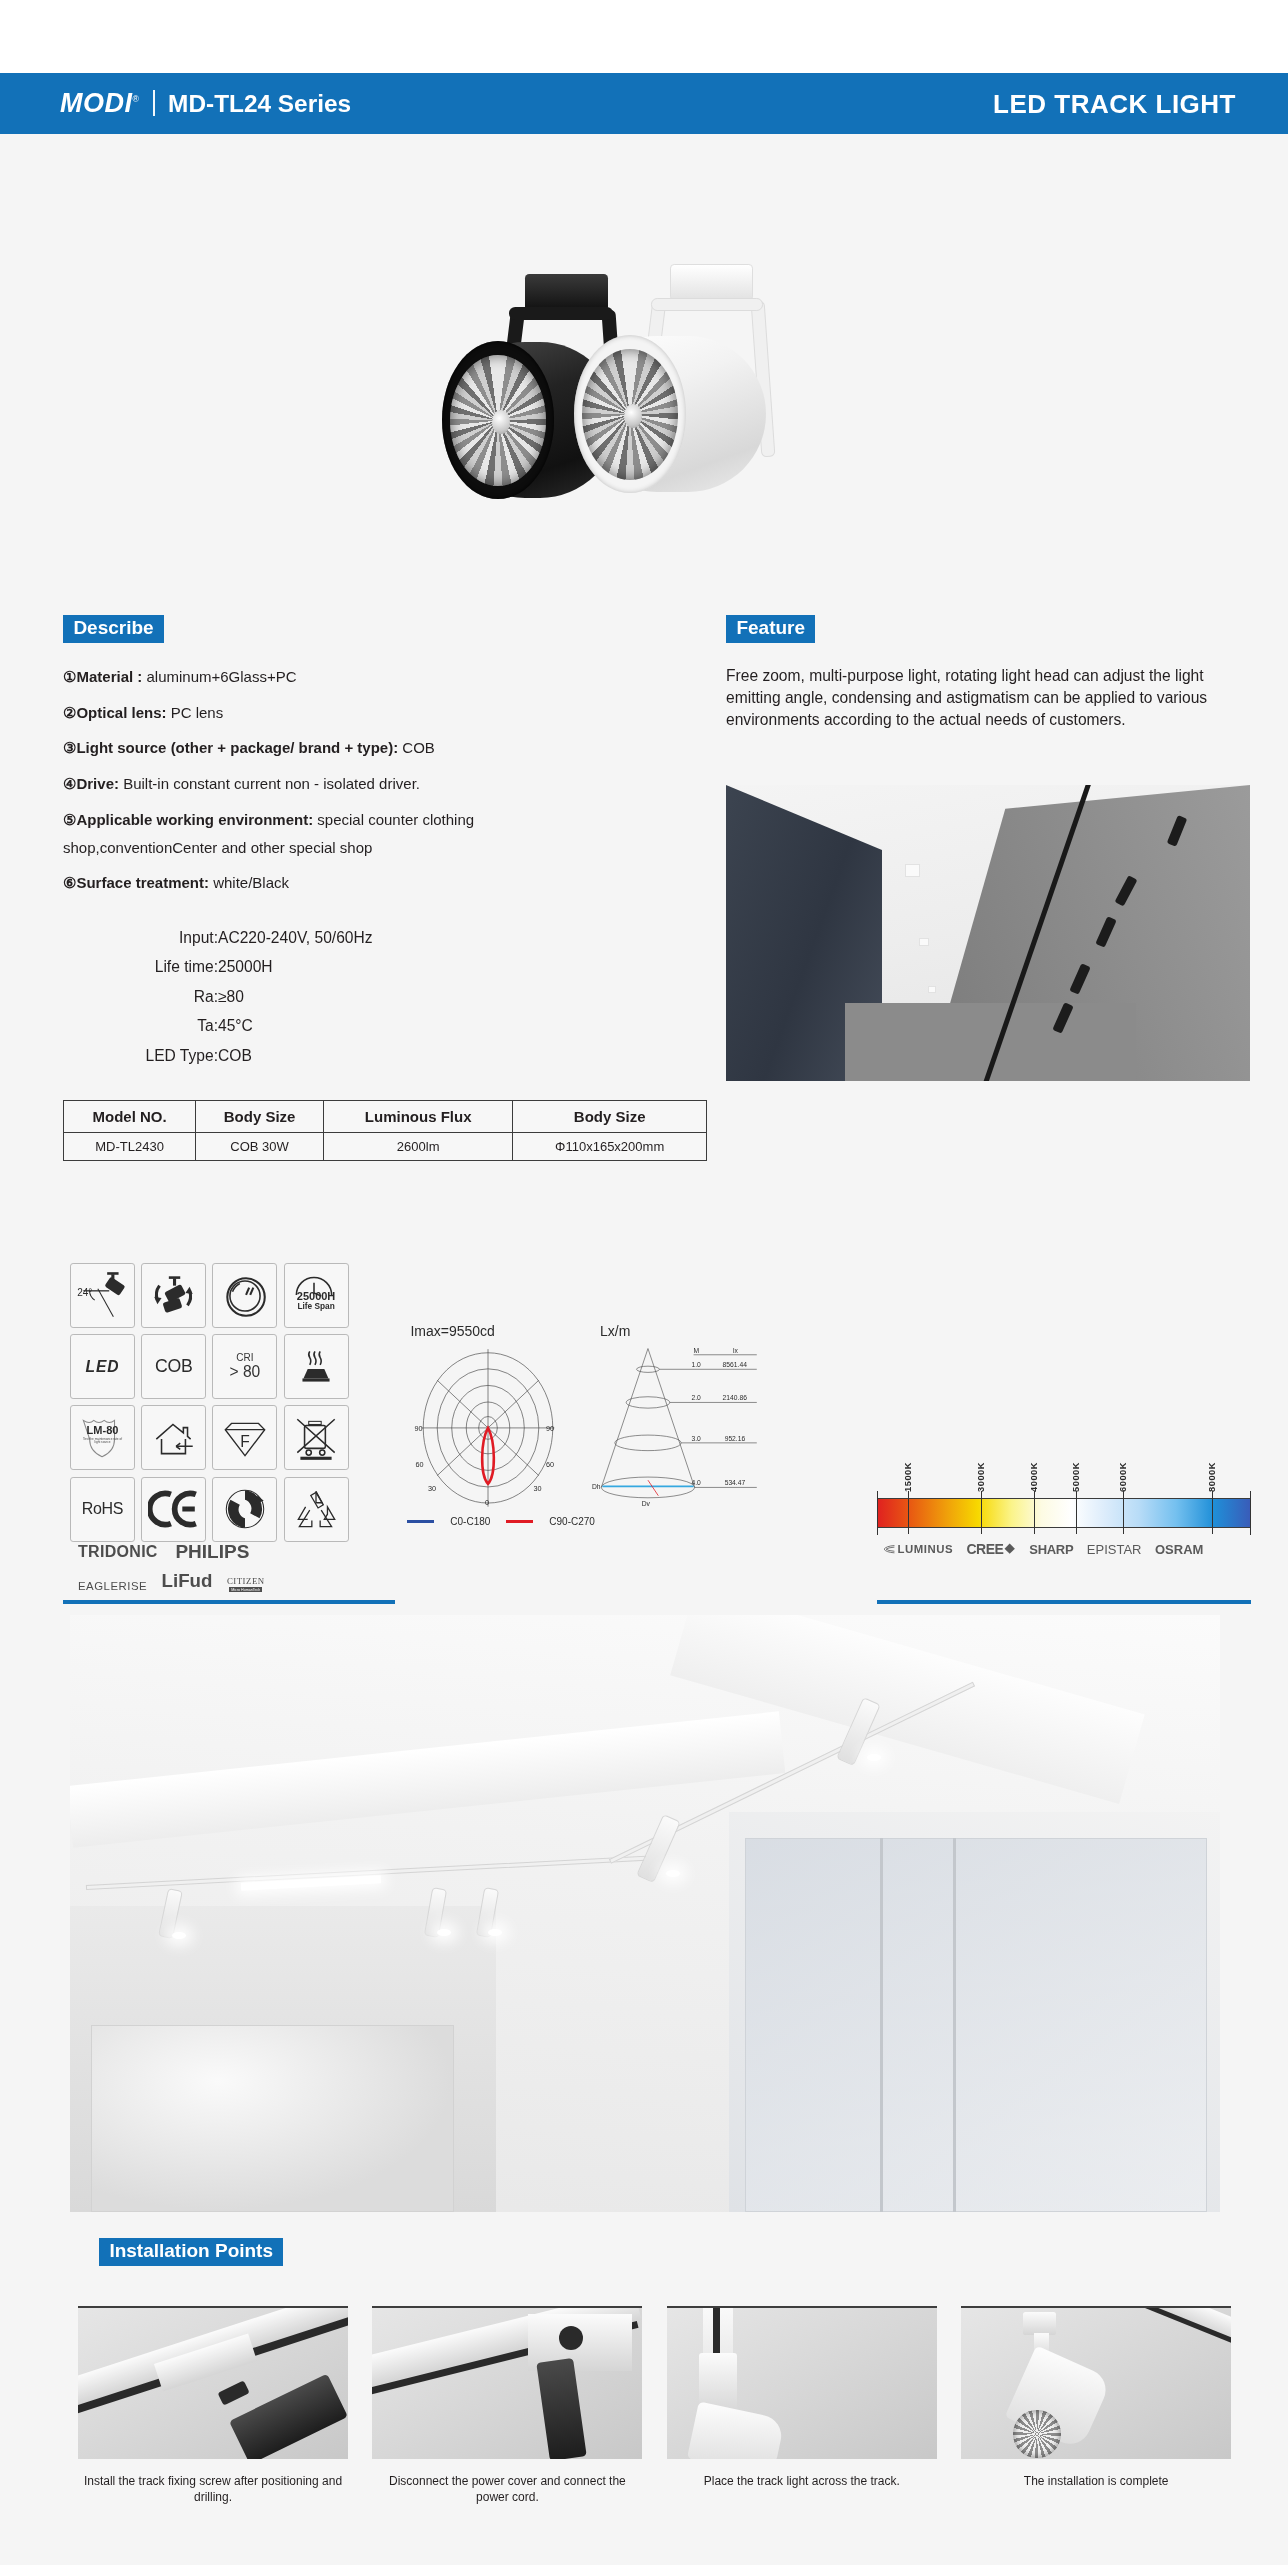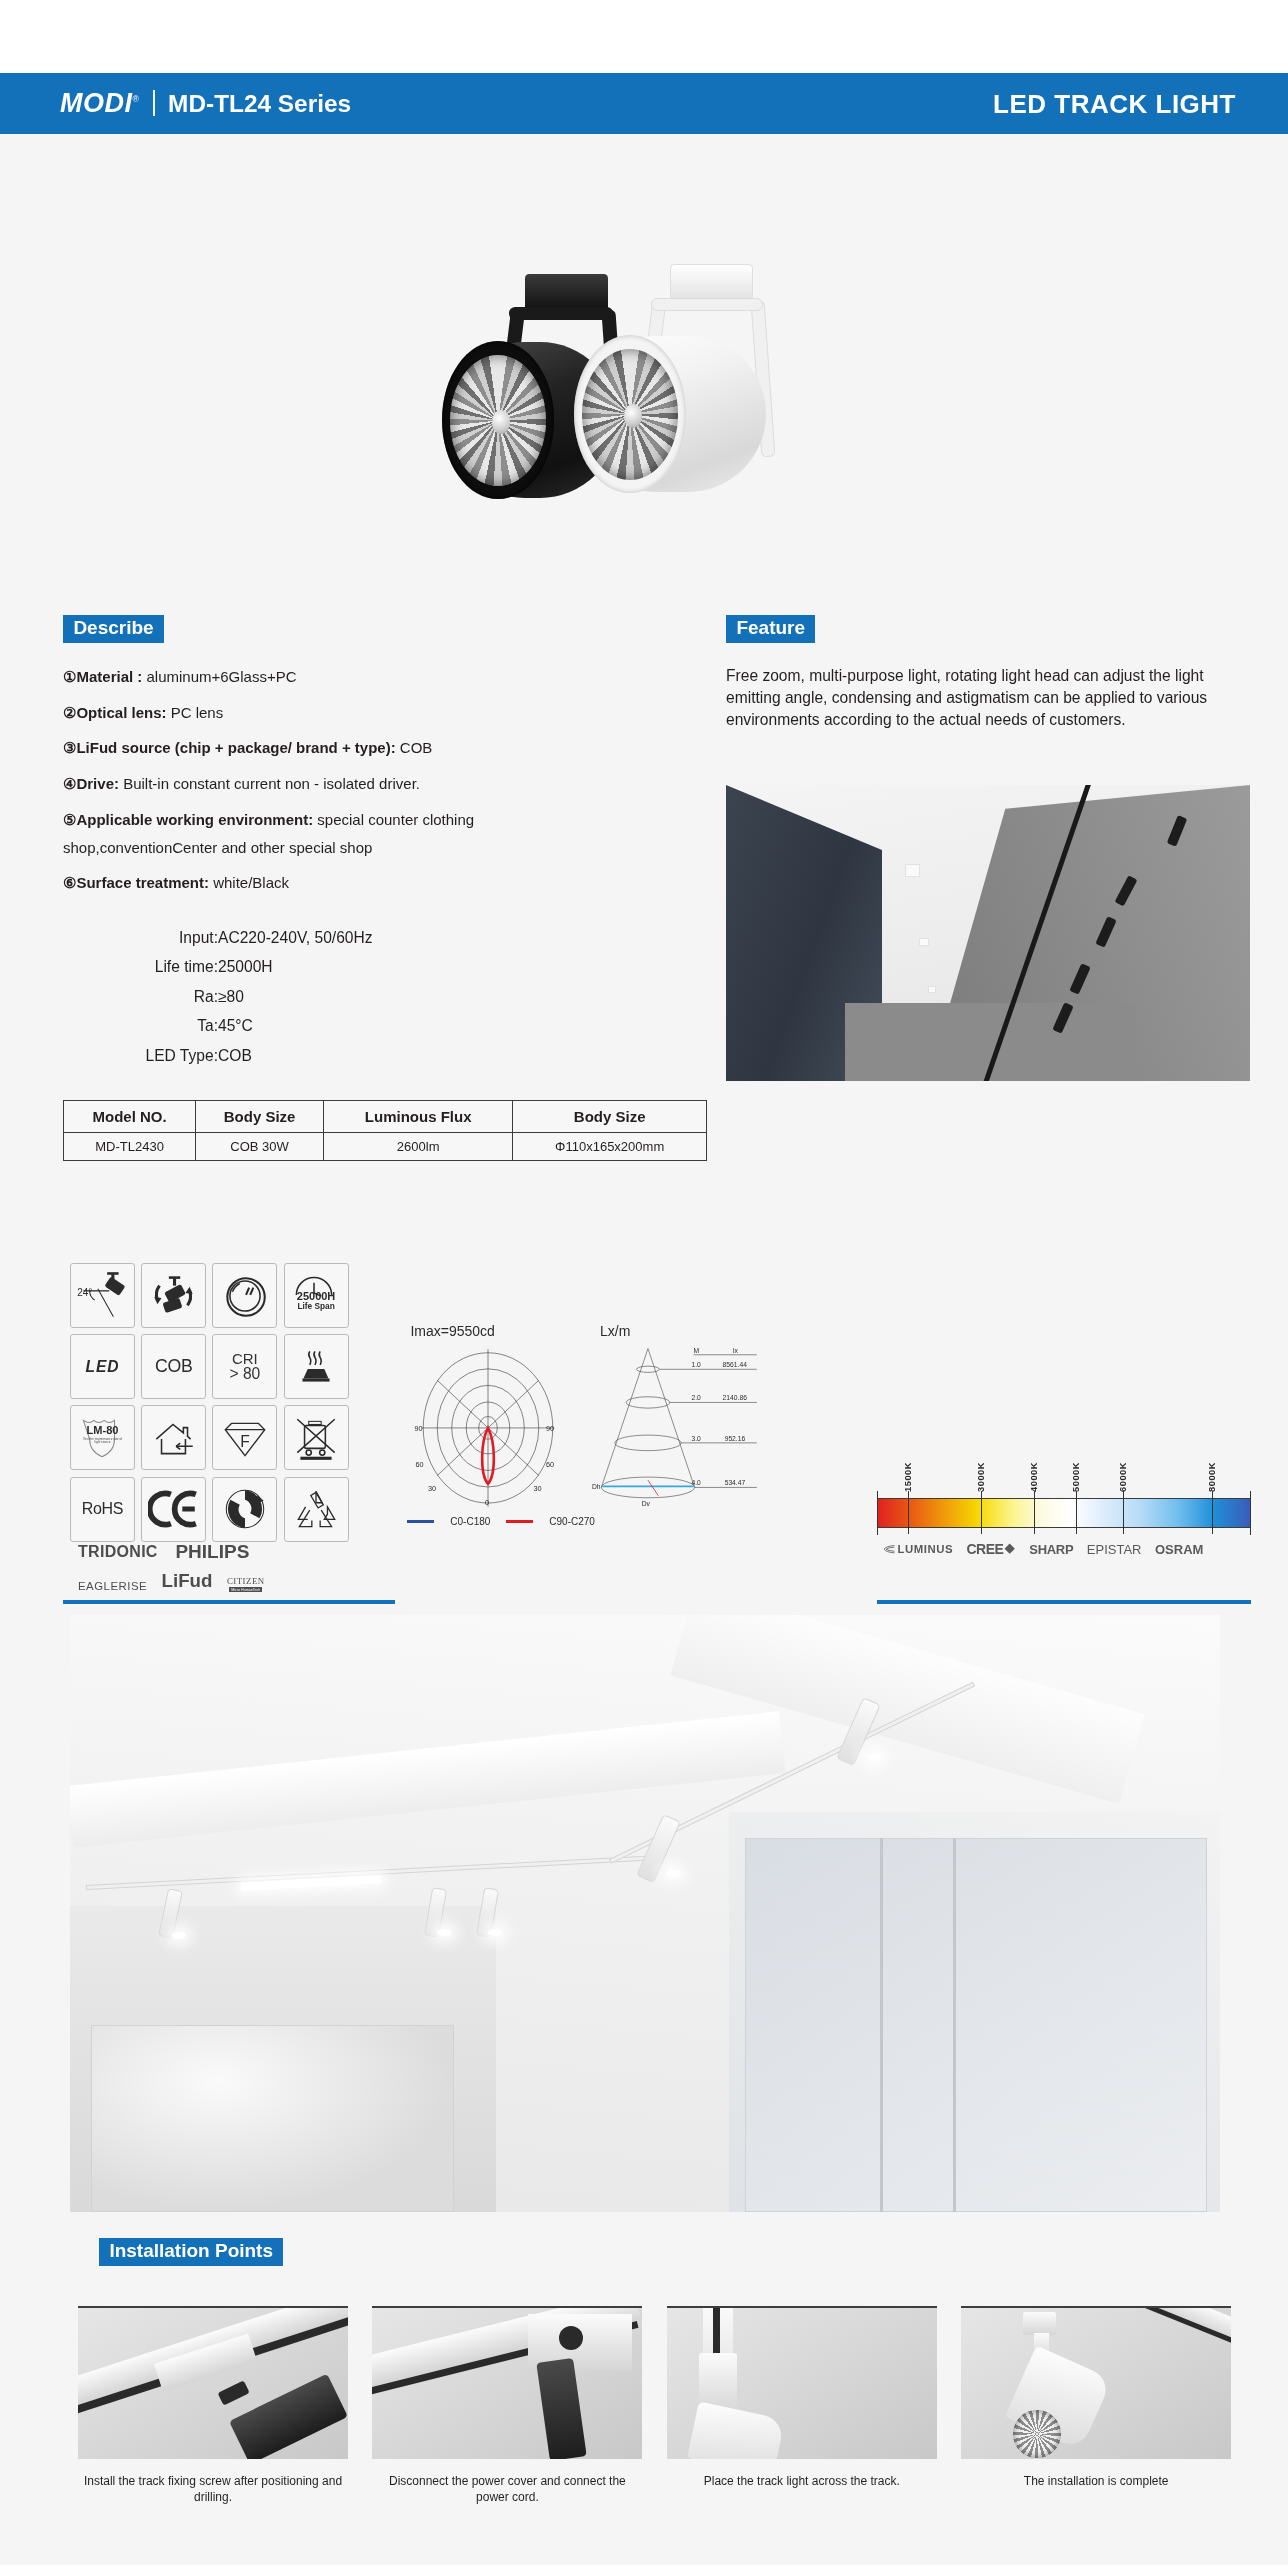--- a/index.html
+++ b/index.html
@@ -150,21 +150,21 @@
     display:grid; grid-template-columns:repeat(4,65px); grid-template-rows:repeat(4,65px);
     gap:6.2px;
   }
   .icon-cell {
     border:0.5px solid #b9b9b9; border-radius:3.1px; background:#f7f7f7;
     display:flex; align-items:center; justify-content:center;
     position:relative; overflow:hidden;
   }
   .icon-txt { font-size:15.6px; font-weight:bold; color:#2b2b2b; letter-spacing:-0.3px; }
   .ic-two { display:flex; flex-direction:column; align-items:center; line-height:1.05; }
-  .ic-cri-a { font-size:15px; color:#333; }
+  .ic-cri-a { font-size:10px; color:#333; }
   .ic-cri-b { font-size:15.6px; color:#333; }
 
   
   .drv-brands { position:absolute; left:78px; top:1541px; width:374px; }
   .drv-row1 { display:flex; align-items:center; gap:17.7px; }
   .drv-row2 { display:flex; align-items:flex-end; gap:14.5px; margin-top:7.3px; }
   .bn-tridonic { font-size:16px; font-weight:bold; color:#4d4d4d; letter-spacing:0.3px; }
   .bn-philips { font-size:19px; font-weight:bold; color:#4d4d4d; letter-spacing:0px; }
   .bn-eagle { font-size:11.4px; color:#4d4d4d; letter-spacing:0.5px; }
   .bn-lifud { font-size:18.7px; font-weight:bold; color:#4d4d4d; }
@@ -308,21 +308,21 @@
         </div>
       </div>
     </div>
   </div>
 
   <div class="describe">
     <span class="tag">Describe</span>
     <div class="desc-list">
       <div class="desc-item"><b><span>①</span><span>Material :</span></b><span class="val"> aluminum+6Glass+PC</span></div>
       <div class="desc-item"><b><span>②</span><span>Optical lens:</span></b><span class="val"> PC lens</span></div>
-      <div class="desc-item"><b><span>③</span><span>LiFud source (chip + package/ brand + type):</span></b><span class="val"> COB</span></div>
+      <div class="desc-item"><b><span>③</span><span>Light source (other + package/ brand + type):</span></b><span class="val"> COB</span></div>
       <div class="desc-item"><b><span>④</span><span>Drive:</span></b><span class="val"> Built-in constant current non - isolated driver.</span></div>
       <div class="desc-item"><b><span>⑤</span><span>Applicable working environment:</span></b><span class="val"> special counter clothing</span></div>
       <div class="desc-item cont">shop,conventionCenter and other special shop</div>
       <div class="desc-item"><b><span>⑥</span><span>Surface treatment:</span></b><span class="val"> white/Black</span></div>
     </div>
   </div>
 
   <div class="specs">
     <div class="spec-row">
         <div class="spec-key">Input:</div>

